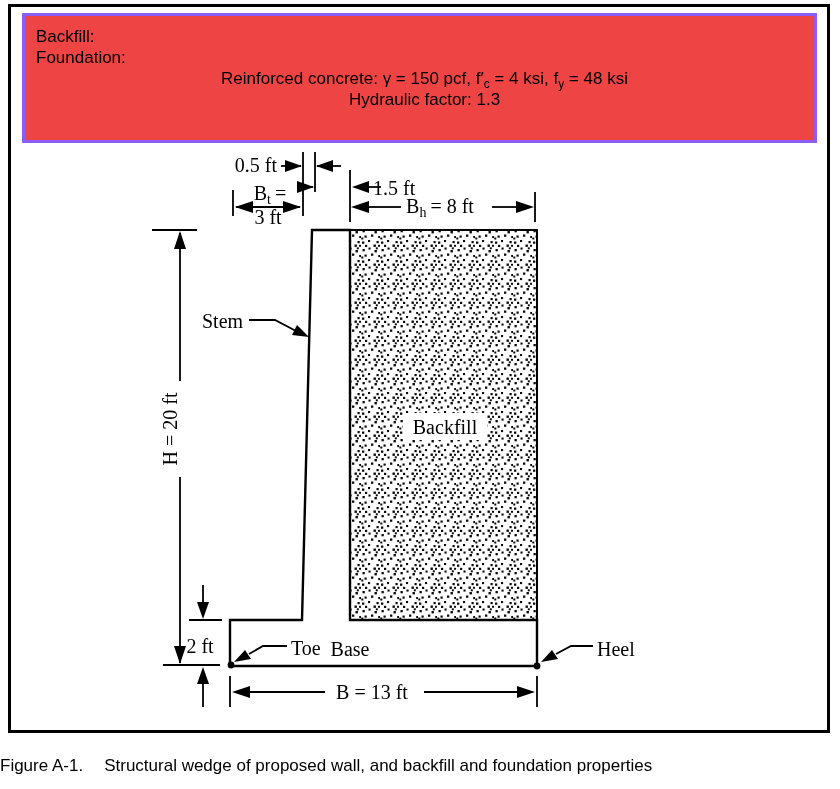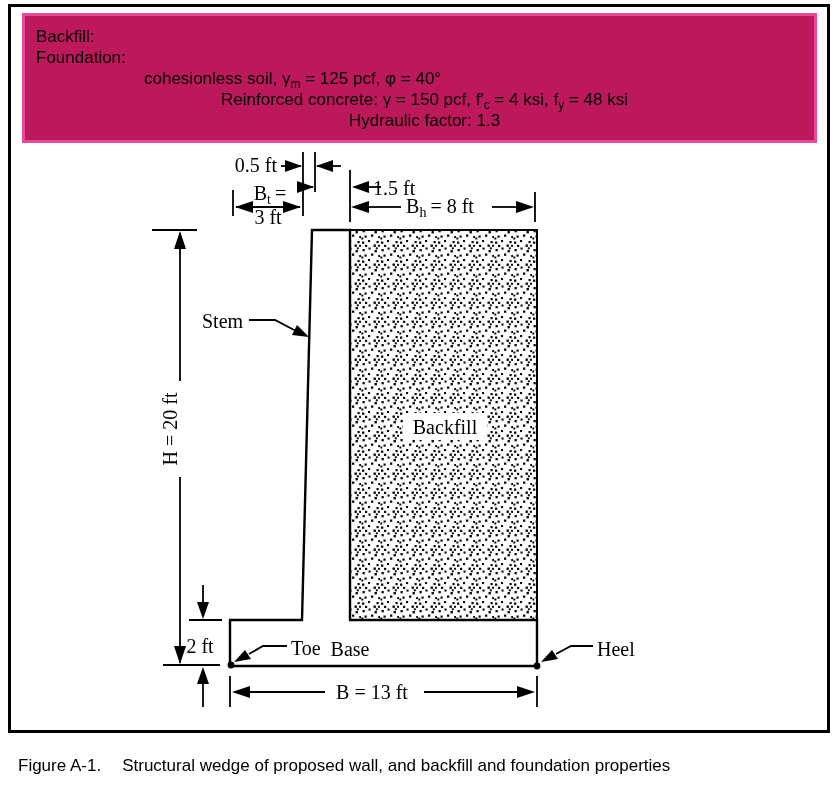--- a/index.html
+++ b/index.html
@@ -1,46 +1,42 @@
 <!DOCTYPE html>
 <html><head>
 <meta charset="utf-8">
 <style>
   html,body{margin:0;padding:0;background:#ffffff;}
   body{width:840px;height:789px;position:relative;font-family:"Liberation Sans",sans-serif;color:#000;}
   #figure-frame{position:absolute;left:8px;top:4px;width:822px;height:729px;border:3px solid #000;box-sizing:border-box;background:#fff;}
-  #props-box{position:absolute;left:22px;top:13px;width:795px;height:130px;border:3px solid #ec4899;box-sizing:border-box;background:#be185d;font-size:17px;line-height:21px;padding-top:10px;}
+  #props-box{position:absolute;left:22px;top:13px;width:795px;height:130px;border:3px solid #8b5cf6;box-sizing:border-box;background:#ef4444;font-size:17px;line-height:21px;padding-top:10px;}
   .prow{display:flex;padding-left:11px;white-space:nowrap;}
   .plabel{width:102px;flex:none;}
   .pfull{padding-left:10px;white-space:nowrap;text-align:center;}
   .indent2{padding-left:6px;}
   sub{font-size:12px;line-height:0;}
   #diagram-svg{position:absolute;left:0;top:0;}
-  #caption{position:absolute;left:18px;top:756px;font-size:17px;white-space:nowrap;}
+  #caption{position:absolute;left:0;top:756px;font-size:17px;white-space:nowrap;}
   #caption .cap-label{margin-right:21px;}
   .dimtxt{font-family:"Liberation Serif",serif;font-size:20px;fill:#000;}
   .ssub{font-size:14px;}
   .stroke{stroke:#000;stroke-width:1.8;fill:none;}
   .head{fill:#000;stroke:none;}
 </style>
 </head>
 <body>
 
 <div id="figure-frame"></div>
 
 <div id="props-box">
   <div class="prow">
     <span class="plabel">Backfill:</span>
   </div>
   <div class="prow">
     <span class="plabel">Foundation:</span>
-  </div>
-  <div class="prow">
-    <span class="plabel"></span>
-    <span class="indent2"><span>cohesionless soil, γ</span><sub>m</sub><span> = 125 pcf, φ = 40°</span></span>
   </div>
   <div class="pfull"><span>Reinforced concrete: γ = 150 pcf, f′</span><sub>c</sub><span> = 4 ksi, f</span><sub>y</sub><span> = 48 ksi</span></div>
   <div class="pfull">Hydraulic factor: 1.3</div>
 </div>
 
 <svg id="diagram-svg" width="840" height="789" viewBox="0 0 840 789" xmlns="http://www.w3.org/2000/svg">
   <defs>
     <pattern id="stip" width="19" height="19" patternUnits="userSpaceOnUse">
       <g fill="#0a0a0a">
         <rect x="1.5" y="2" width="2.3" height="2.3"></rect>

